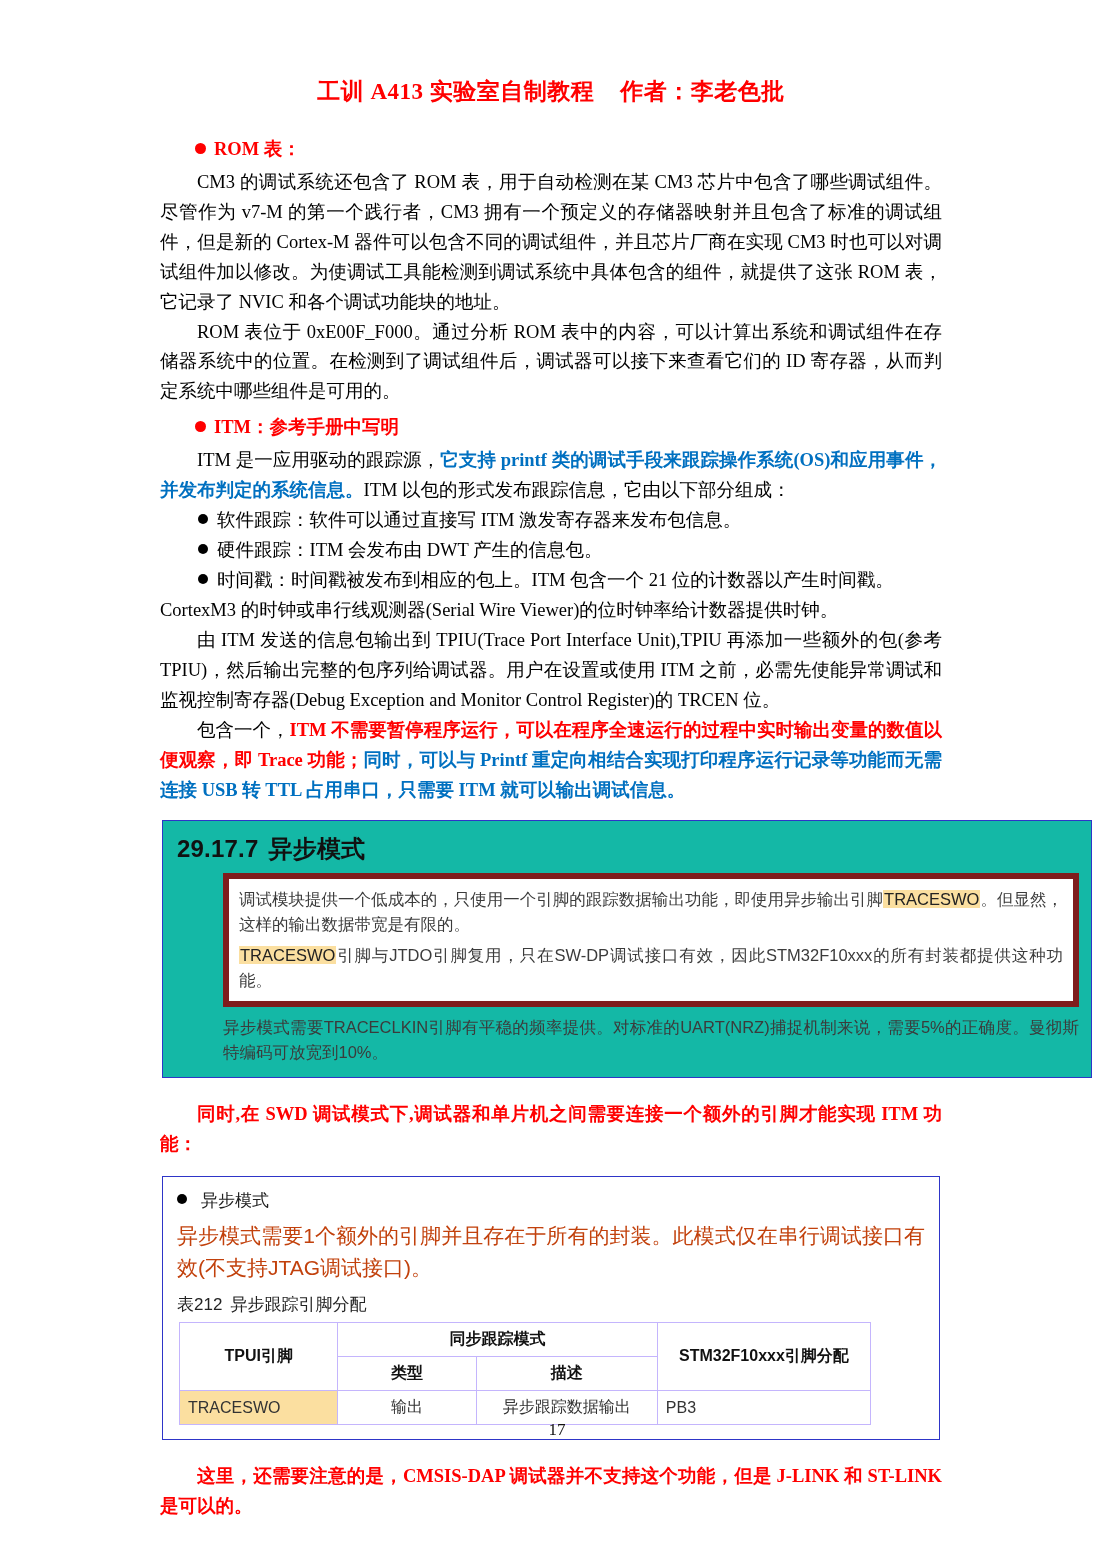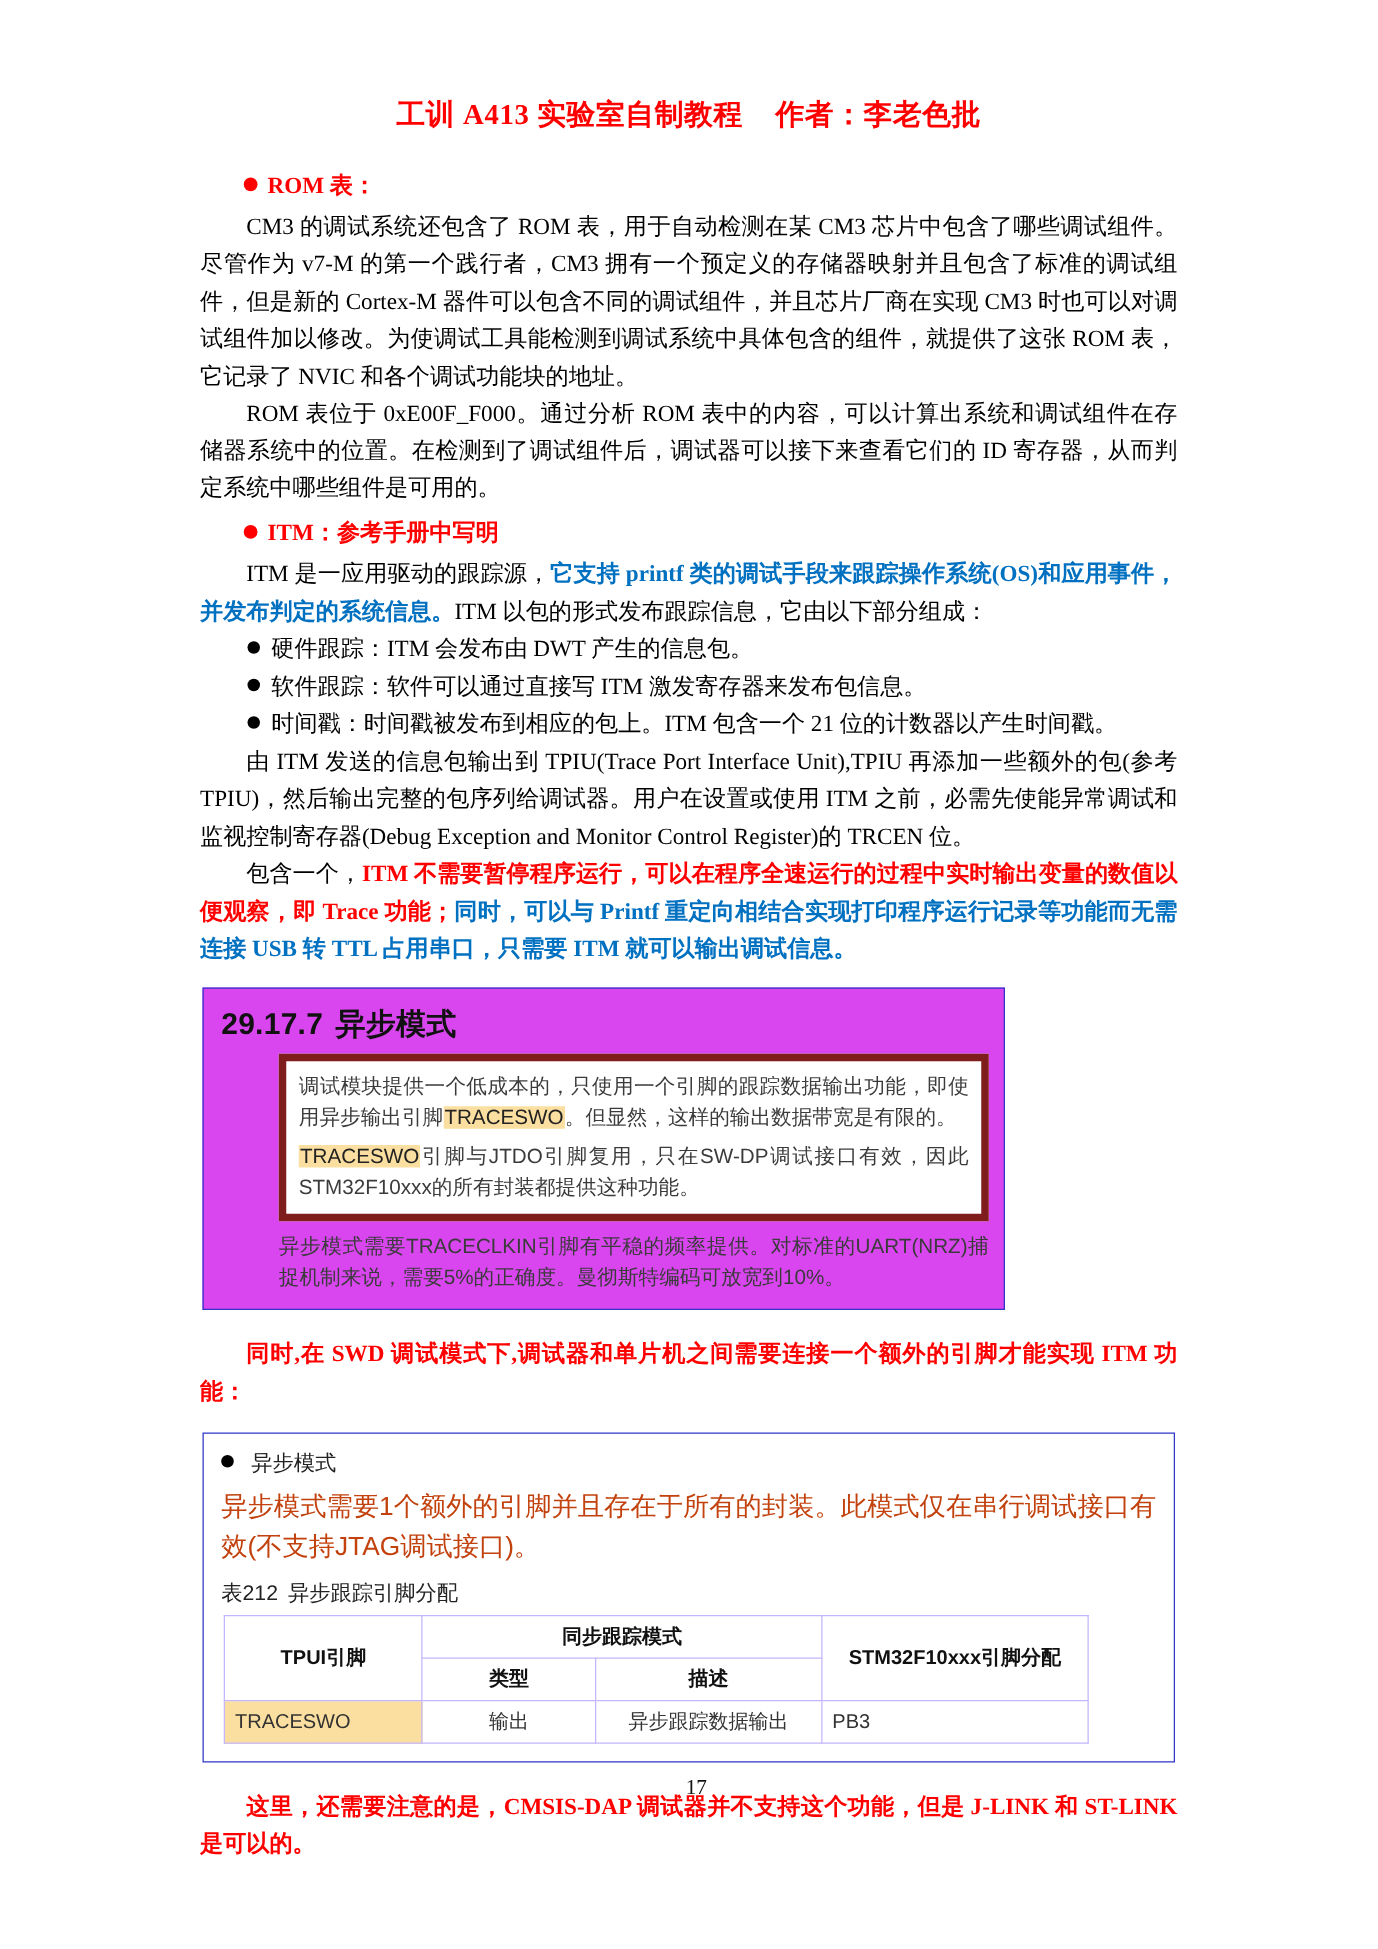--- a/index.html
+++ b/index.html
@@ -99,23 +99,23 @@
     font-size: 18.5px;
     line-height: 1.62;
     margin: 0;
     text-indent: 2em;
     text-align: justify;
   }
 
   
   .shot-box {
     border: 1.5px solid #2E35C8;
-    background: #d946ef;
+    background: #14b8a6;
     margin: 14px 0 0 2px;
-    width: 642px;
+    width: 930px;
     box-sizing: border-box;
     padding: 10px 12px 12px 12px;
     font-family: "Liberation Sans", "DejaVu Sans", sans-serif;
   }
   .shot-title {
     font-size: 24px;
     font-weight: bold;
     color: #111111;
     letter-spacing: 0.2px;
     margin: 2px 0 8px 2px;
@@ -240,24 +240,25 @@
 
     <p class="body">CM3 的调试系统还包含了 ROM 表，用于自动检测在某 CM3 芯片中包含了哪些调试组件。尽管作为 v7-M 的第一个践行者，CM3 拥有一个预定义的存储器映射并且包含了标准的调试组件，但是新的 Cortex-M 器件可以包含不同的调试组件，并且芯片厂商在实现 CM3 时也可以对调试组件加以修改。为使调试工具能检测到调试系统中具体包含的组件，就提供了这张 ROM 表，它记录了 NVIC 和各个调试功能块的地址。</p>
     <p class="body">ROM 表位于 0xE00F_F000。通过分析 ROM 表中的内容，可以计算出系统和调试组件在存储器系统中的位置。在检测到了调试组件后，调试器可以接下来查看它们的 ID 寄存器，从而判定系统中哪些组件是可用的。</p>
 
     <div class="bullet-head">
       <span class="bullet-dot"></span><span>ITM：参考手册中写明</span>
     </div>
 
     <p class="body"><span>ITM 是一应用驱动的跟踪源，</span><span class="blue">它支持 printf 类的调试手段来跟踪操作系统(OS)和应用事件，并发布判定的系统信息。</span><span>ITM 以包的形式发布跟踪信息，它由以下部分组成：</span></p>
 
+    <p class="item"><span class="dot"></span><span>软件跟踪：软件可以通过直接写 ITM 激发寄存器来发布包信息。</span></p>
     <p class="item"><span class="dot"></span><span>硬件跟踪：ITM 会发布由 DWT 产生的信息包。</span></p>
-    <p class="item"><span class="dot"></span><span>软件跟踪：软件可以通过直接写 ITM 激发寄存器来发布包信息。</span></p>
     <p class="item"><span class="dot"></span><span>时间戳：时间戳被发布到相应的包上。ITM 包含一个 21 位的计数器以产生时间戳。</span></p>
 
+    <p class="body noindent">CortexM3 的时钟或串行线观测器(Serial Wire Viewer)的位时钟率给计数器提供时钟。</p>
     <p class="body">由 ITM 发送的信息包输出到 TPIU(Trace Port Interface Unit),TPIU 再添加一些额外的包(参考 TPIU)，然后输出完整的包序列给调试器。用户在设置或使用 ITM 之前，必需先使能异常调试和监视控制寄存器(Debug Exception and Monitor Control Register)的 TRCEN 位。</p>
 
     <p class="body"><span>包含一个，</span><span class="red">ITM 不需要暂停程序运行，可以在程序全速运行的过程中实时输出变量的数值以便观察，即 Trace 功能；</span><span class="blue">同时，可以与 Printf 重定向相结合实现打印程序运行记录等功能而无需连接 USB 转 TTL 占用串口，只需要 ITM 就可以输出调试信息。</span></p>
 
 
     <div class="shot-box">
       <div class="shot-title">
         <span class="tnum">29.17.7</span><span>异步模式</span>
       </div>
 

